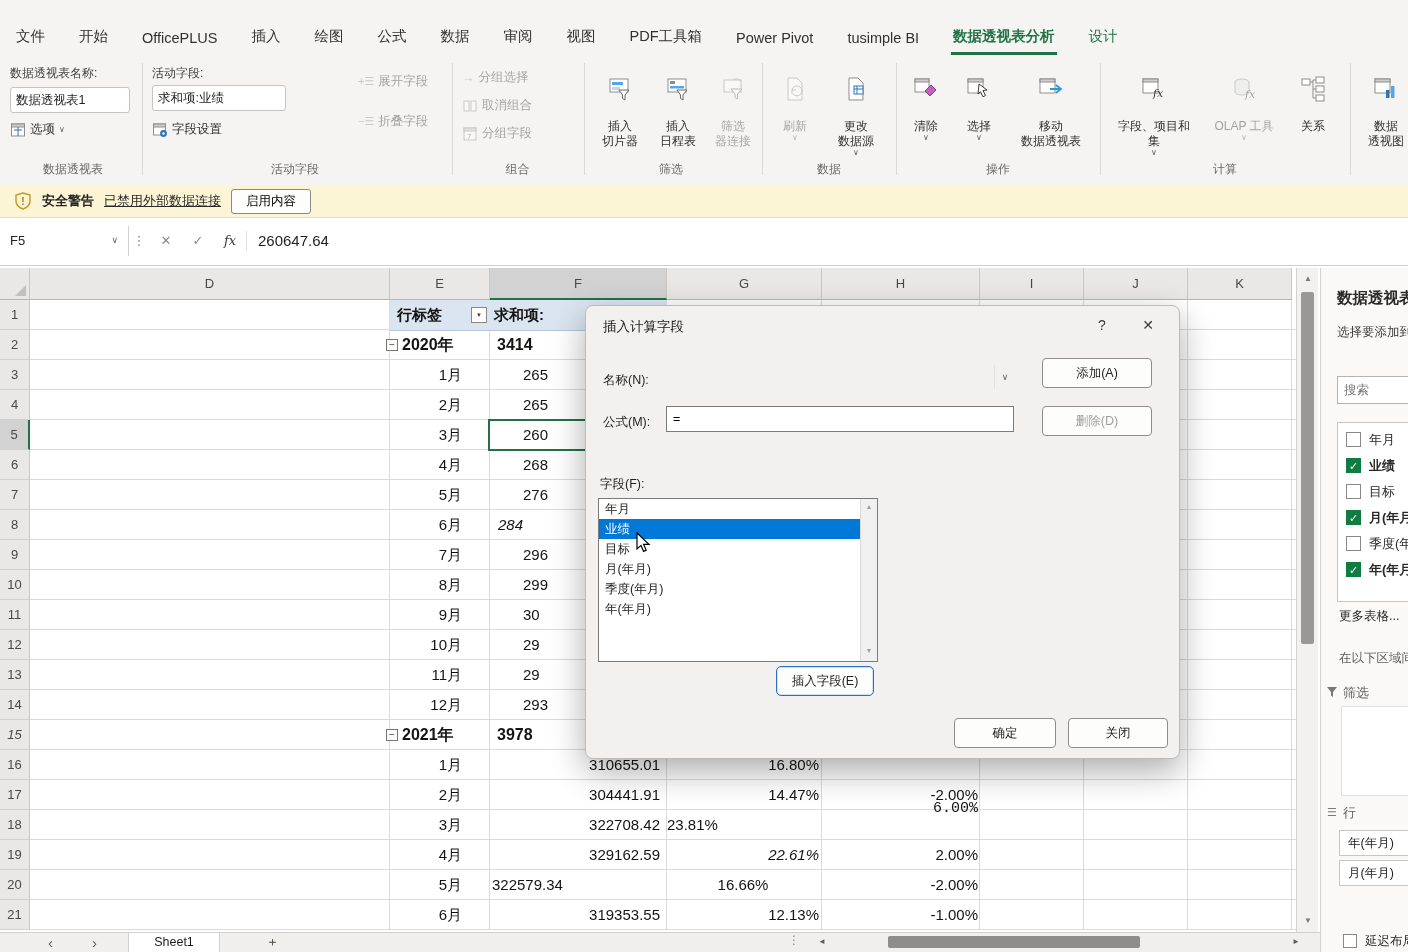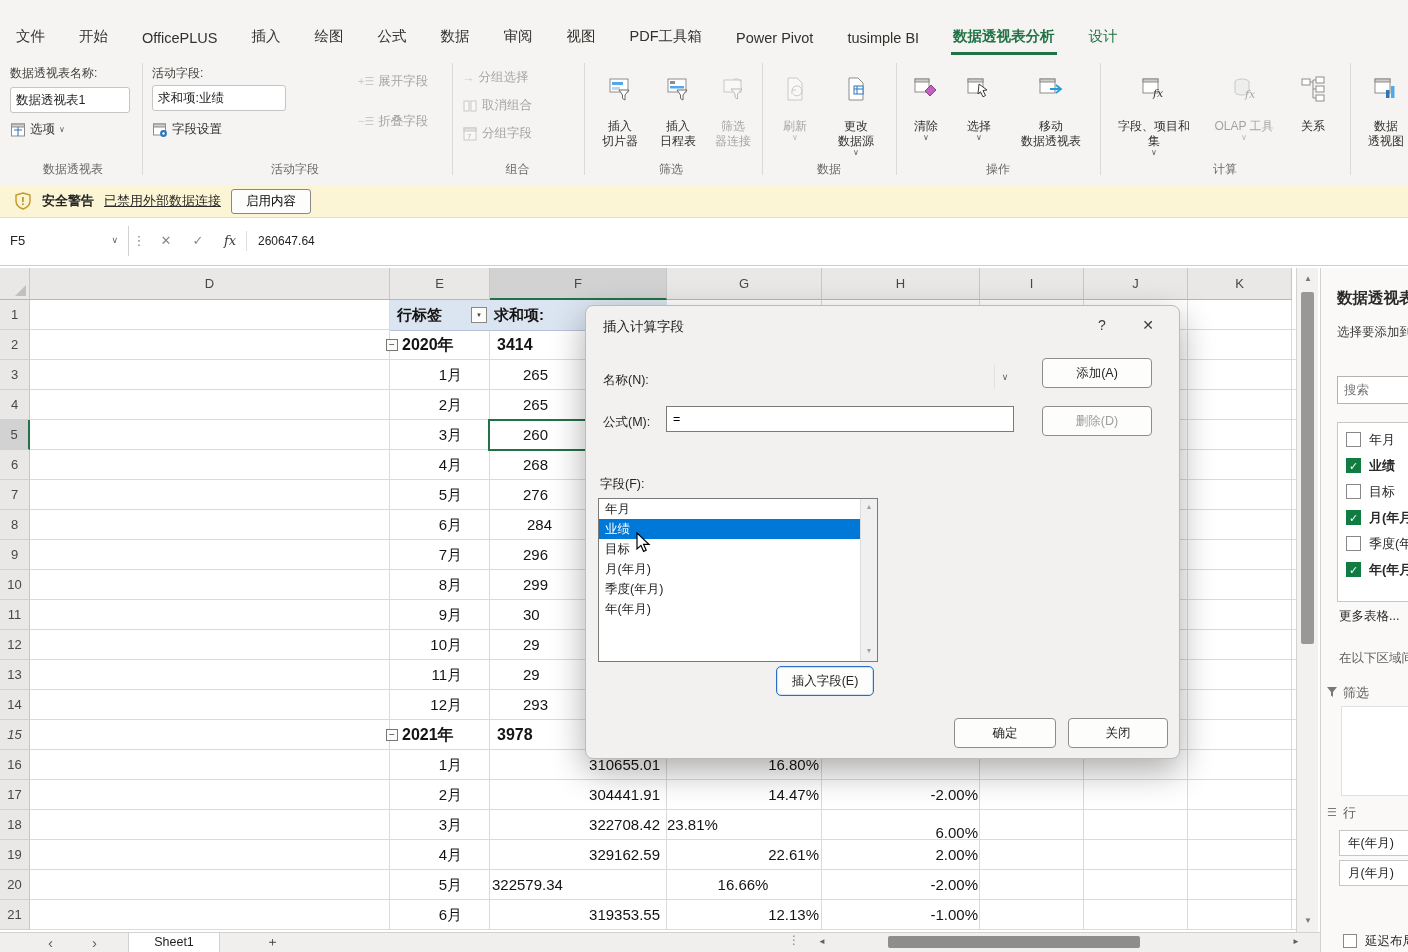--- a/index.html
+++ b/index.html
@@ -39,21 +39,21 @@
   #secbar .lnk{font-size:13px;text-decoration:underline;color:#2b2a29}
   #secbtn{height:25px;padding:0 14px;background:#fdfdfc;border:1px solid #8a8886;border-radius:3px;
     font-size:12.5px;font-family:inherit}
   
   #fbar{left:0;top:218px;width:1408px;height:47px;background:#fff;border-bottom:1px solid #cfcdcb}
   #namebox{position:absolute;left:0;top:8px;width:128px;height:30px;border-right:1px solid #d4d2d0;
     font-size:13px}
   #namebox .v{position:absolute;left:10px;top:7px}
   #namebox .dd{position:absolute;right:10px;top:9px;color:#605e5c;font-size:9px}
   .fico{position:absolute;top:8px;height:30px;line-height:30px;color:#8a8886;font-size:13px;text-align:center}
-  #fval{position:absolute;left:258px;top:8px;height:30px;line-height:30px;font-size:12px;color:#1f1e1d}
+  #fval{position:absolute;left:258px;top:8px;height:30px;line-height:30px;font-size:15px;color:#1f1e1d}
   
   #grid{left:0;top:268px;width:1296px;height:664px;background:#fff}
   .hc{position:absolute;top:0;height:32px;box-sizing:border-box;background:#e9e8e7;border-right:1px solid #c9c7c5;
     border-bottom:1px solid #b8b6b4;color:#4a4846;font-size:13px;text-align:center;line-height:31px}
   .hc.sel{background:#d2d2d2;border-bottom:2px solid #217346}
   #corner{position:absolute;left:0;top:0;width:30px;height:32px;background:#e9e8e7;border-right:1px solid #c9c7c5;border-bottom:1px solid #b8b6b4;box-sizing:border-box}
   #corner:after{content:"";position:absolute;right:3px;bottom:3px;border-left:11px solid transparent;border-bottom:11px solid #c2c0be}
   #rows{position:absolute;left:0;top:32px;width:1296px;height:630px;
     background:repeating-linear-gradient(to bottom,#fff 0 29px,#dadada 29px 30px)}
   .vln{position:absolute;top:0;width:1px;height:630px;background:#dadada}
@@ -389,21 +389,21 @@
           <div class="ce" style="left: 523px; top: 60px;">265</div>
           <div class="ce" style="left: 390px; top: 90px; width: 72px; text-align: right;">2月</div>
           <div class="ce" style="left: 523px; top: 90px;">265</div>
           <div class="ce" style="left: 390px; top: 120px; width: 72px; text-align: right;">3月</div>
           <div class="ce" style="left: 523px; top: 120px;">260</div>
           <div class="ce" style="left: 390px; top: 150px; width: 72px; text-align: right;">4月</div>
           <div class="ce" style="left: 523px; top: 150px;">268</div>
           <div class="ce" style="left: 390px; top: 180px; width: 72px; text-align: right;">5月</div>
           <div class="ce" style="left: 523px; top: 180px;">276</div>
           <div class="ce" style="left: 390px; top: 210px; width: 72px; text-align: right;">6月</div>
-          <div class="ce" style="left: 527px; top: 210px;">284</div>
+          <div class="ce" style="left: 498px; top: 210px; font-style: italic;">284</div>
           <div class="ce" style="left: 390px; top: 240px; width: 72px; text-align: right;">7月</div>
           <div class="ce" style="left: 523px; top: 240px;">296</div>
           <div class="ce" style="left: 390px; top: 270px; width: 72px; text-align: right;">8月</div>
           <div class="ce" style="left: 523px; top: 270px;">299</div>
           <div class="ce" style="left: 390px; top: 300px; width: 72px; text-align: right;">9月</div>
           <div class="ce" style="left: 523px; top: 300px;">30</div>
           <div class="ce" style="left: 390px; top: 330px; width: 72px; text-align: right;">10月</div>
           <div class="ce" style="left: 523px; top: 330px;">29</div>
           <div class="ce" style="left: 390px; top: 360px; width: 72px; text-align: right;">11月</div>
           <div class="ce" style="left: 523px; top: 360px;">29</div>
@@ -415,24 +415,24 @@
           <div class="ce" style="left: 390px; top: 450px; width: 72px; text-align: right;">1月</div>
           <div class="ce" style="left: 492px; top: 450px; width: 168px; text-align: right;">310655.01</div>
           <div class="ce" style="left: 667px; top: 450px; width: 152px; text-align: right;">16.80%</div>
           <div class="ce" style="left: 390px; top: 480px; width: 72px; text-align: right;">2月</div>
           <div class="ce" style="left: 492px; top: 480px; width: 168px; text-align: right;">304441.91</div>
           <div class="ce" style="left: 667px; top: 480px; width: 152px; text-align: right;">14.47%</div>
           <div class="ce" style="left: 822px; top: 480px; width: 156px; text-align: right;">-2.00%</div>
           <div class="ce" style="left: 390px; top: 510px; width: 72px; text-align: right;">3月</div>
           <div class="ce" style="left: 492px; top: 510px; width: 168px; text-align: right;">322708.42</div>
           <div class="ce" style="left: 667px; top: 510px; width: 152px; text-align: left;">23.81%</div>
-          <div class="ce" style="left: 822px; top: 518px; width: 156px; text-align: right;">6.00%</div>
+          <div class="ce" style="left: 822px; top: 494px; width: 156px; text-align: right; font-family: Liberation Mono, monospace;">6.00%</div>
           <div class="ce" style="left: 390px; top: 540px; width: 72px; text-align: right;">4月</div>
           <div class="ce" style="left: 492px; top: 540px; width: 168px; text-align: right;">329162.59</div>
-          <div class="ce" style="left: 667px; top: 540px; width: 152px; text-align: right;">22.61%</div>
+          <div class="ce" style="left: 667px; top: 540px; width: 152px; text-align: right; font-style: italic;">22.61%</div>
           <div class="ce" style="left: 822px; top: 540px; width: 156px; text-align: right;">2.00%</div>
           <div class="ce" style="left: 390px; top: 570px; width: 72px; text-align: right;">5月</div>
           <div class="ce" style="left: 492px; top: 570px; width: 168px; text-align: left;">322579.34</div>
           <div class="ce" style="left: 667px; top: 570px; width: 152px; text-align: center;">16.66%</div>
           <div class="ce" style="left: 822px; top: 570px; width: 156px; text-align: right;">-2.00%</div>
           <div class="ce" style="left: 390px; top: 600px; width: 72px; text-align: right;">6月</div>
           <div class="ce" style="left: 492px; top: 600px; width: 168px; text-align: right;">319353.55</div>
           <div class="ce" style="left: 667px; top: 600px; width: 152px; text-align: right;">12.13%</div>
           <div class="ce" style="left: 822px; top: 600px; width: 156px; text-align: right;">-1.00%</div>
         </div>

